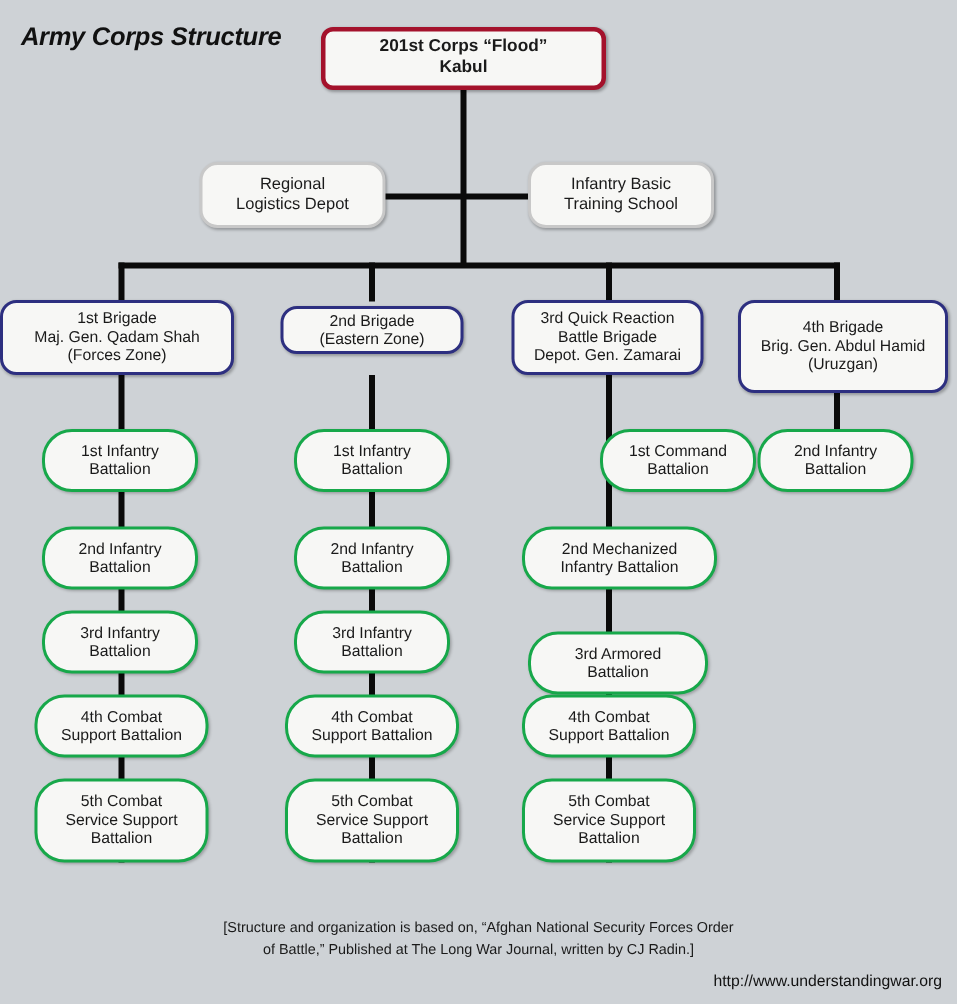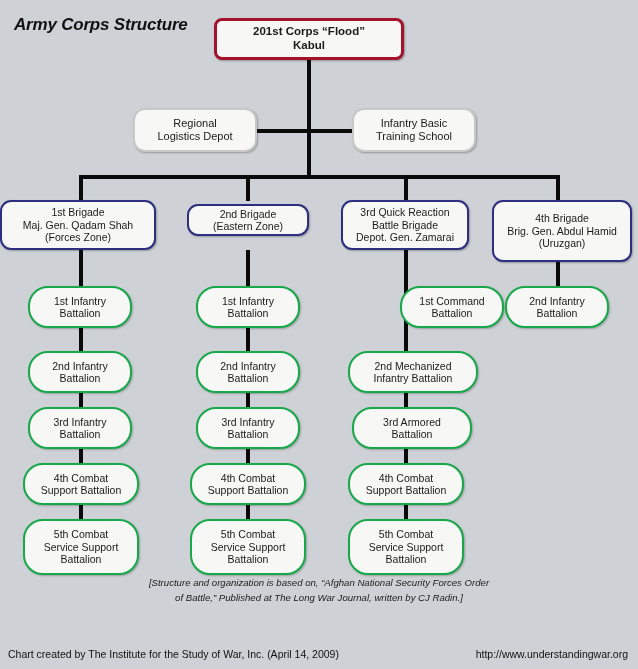--- a/index.html
+++ b/index.html
@@ -81,25 +81,24 @@
     background: #0a0a0a;
     z-index: 1;
   }
   .conn.v { width: 4px; }
   .conn.h { height: 4px; }
 
   
   #footnote {
     position: absolute;
     left: 60px;
-    top: 576px;
+    top: 612px;
     width: 518px;
     text-align: center;
     font-size: 9.6px;
-    font-style: italic;
     line-height: 1.55;
     color: #1a1a1a;
   }
   #footnote .line { display: block; }
 
   #footer-credit {
     position: absolute;
     left: 8px;
     top: 648px;
     font-size: 10.5px;
@@ -220,21 +219,21 @@
   </div>
 
   <div class="node battalion" style="left:352px; top:286px; width:104px; height:42px;margin-left:48px;">
     <span class="line">1st Command</span>
     <span class="line">Battalion</span>
   </div>
   <div class="node battalion" style="left:348px; top:351px; width:130px; height:42px;">
     <span class="line">2nd Mechanized</span>
     <span class="line">Infantry Battalion</span>
   </div>
-  <div class="node battalion" style="left:352px; top:407px; width:120px; height:42px;">
+  <div class="node battalion" style="left:352px; top:421px; width:120px; height:42px;">
     <span class="line">3rd Armored</span>
     <span class="line">Battalion</span>
   </div>
   <div class="node battalion" style="left:348px; top:463px; width:116px; height:42px;">
     <span class="line">4th Combat</span>
     <span class="line">Support Battalion</span>
   </div>
   <div class="node battalion" style="left:348px; top:519px; width:116px; height:56px;">
     <span class="line">5th Combat</span>
     <span class="line">Service Support</span>
@@ -244,16 +243,15 @@
   <div class="node battalion" style="left:505px; top:286px; width:104px; height:42px;">
     <span class="line">2nd Infantry</span>
     <span class="line">Battalion</span>
   </div>
 
   <div id="footnote">
     <span class="line">[Structure and organization is based on, “Afghan National Security Forces Order</span>
     <span class="line">of Battle,” Published at The Long War Journal, written by CJ Radin.]</span>
   </div>
 
-  <div id="footer-credit">Chart created by The Institute for the Study of War, Inc.  (April 14, 2009)</div>
   <div id="footer-url">http://www.understandingwar.org</div>
 
 </div>
 
 </body></html>

